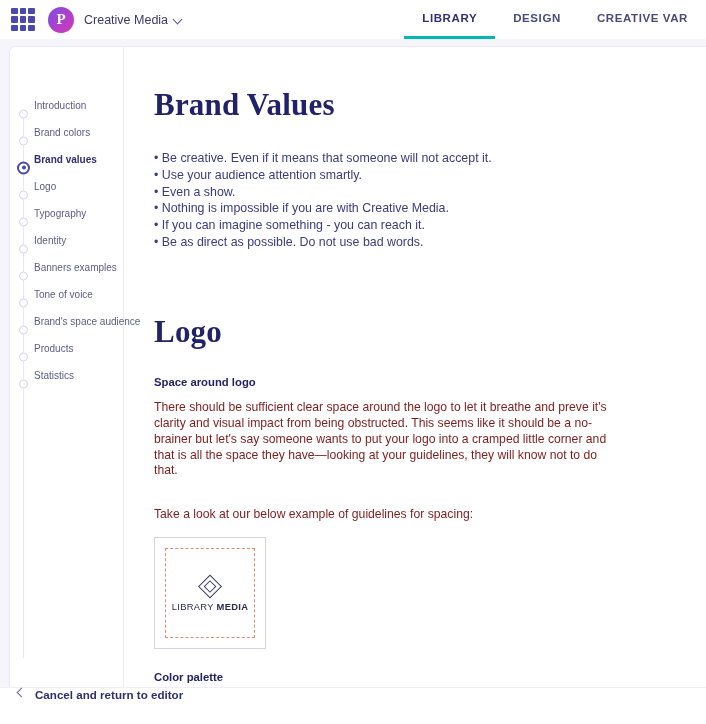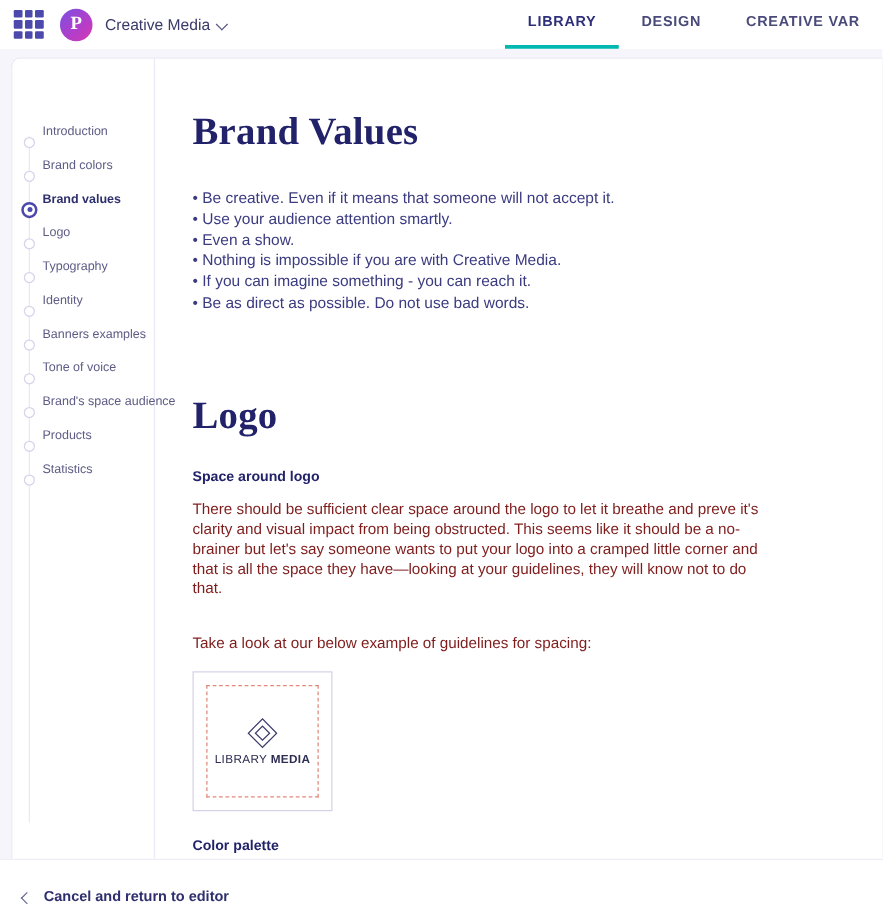--- a/index.html
+++ b/index.html
@@ -293,21 +293,21 @@
 
   
   .bottombar {
     position: absolute;
     left: 0;
     right: 0;
     bottom: 0;
     height: 36px;
     background: #ffffff;
     display: flex;
-    align-items: flex-end;
+    align-items: flex-start;
     border-top: 1px solid #efedf6;
   }
   .back-chevron {
     margin-left: 16px;
     width: 10px;
     height: 10px;
     position: relative;
     cursor: pointer;
   }
   .back-chevron::after {

